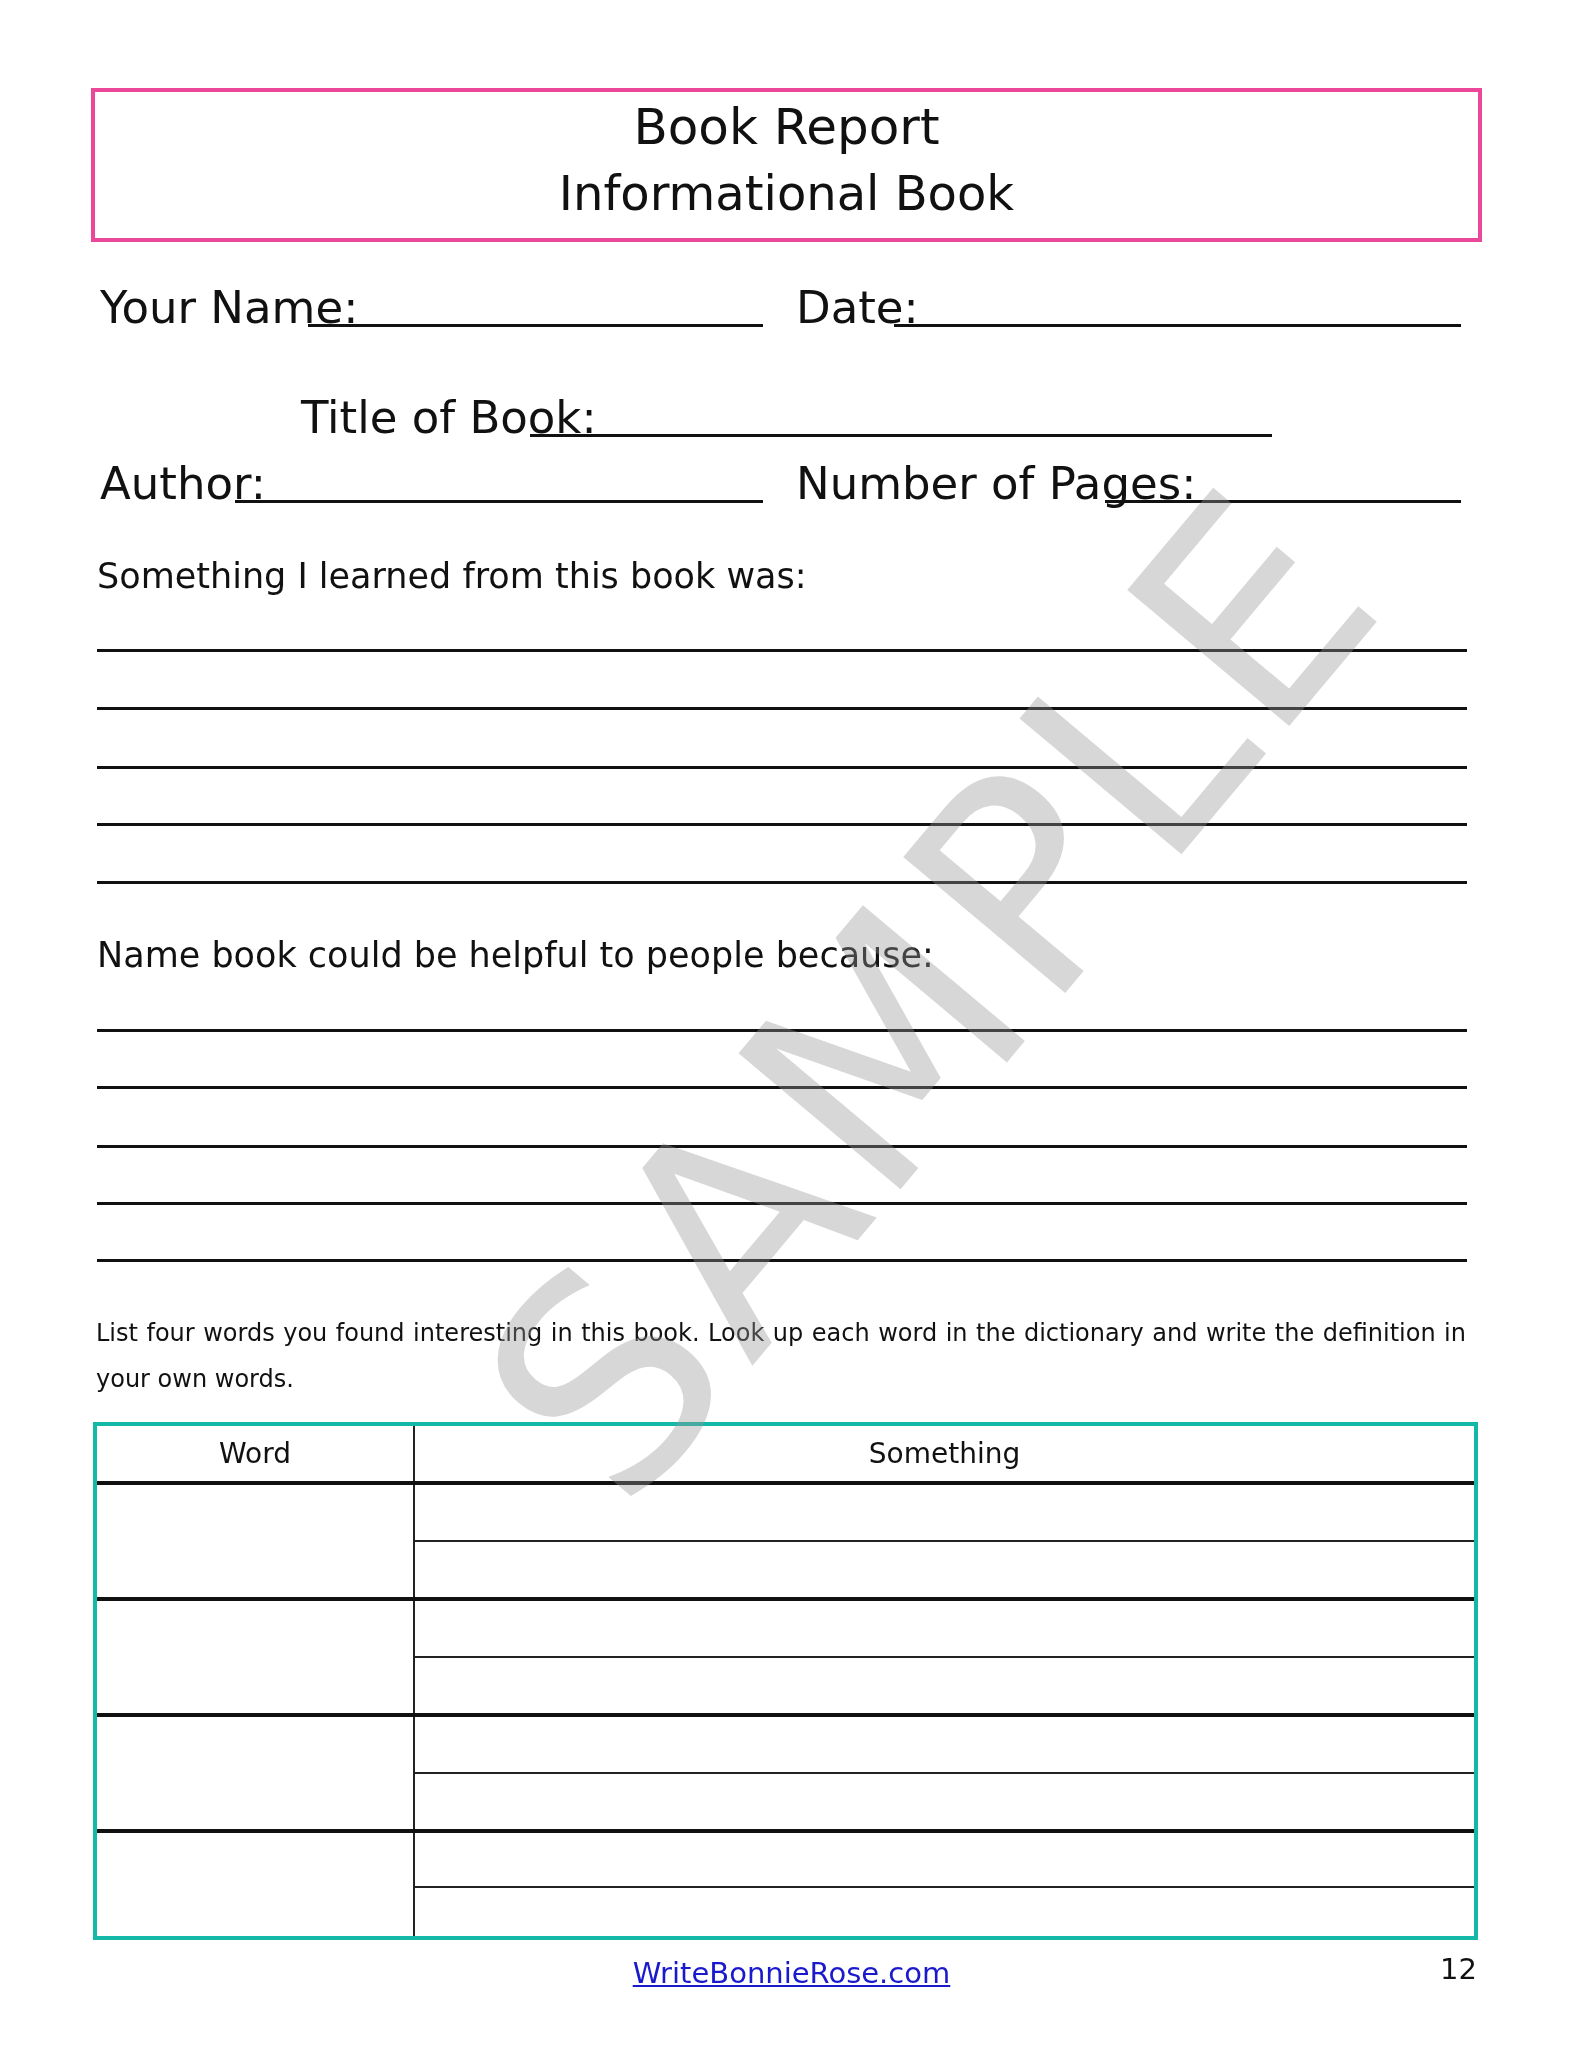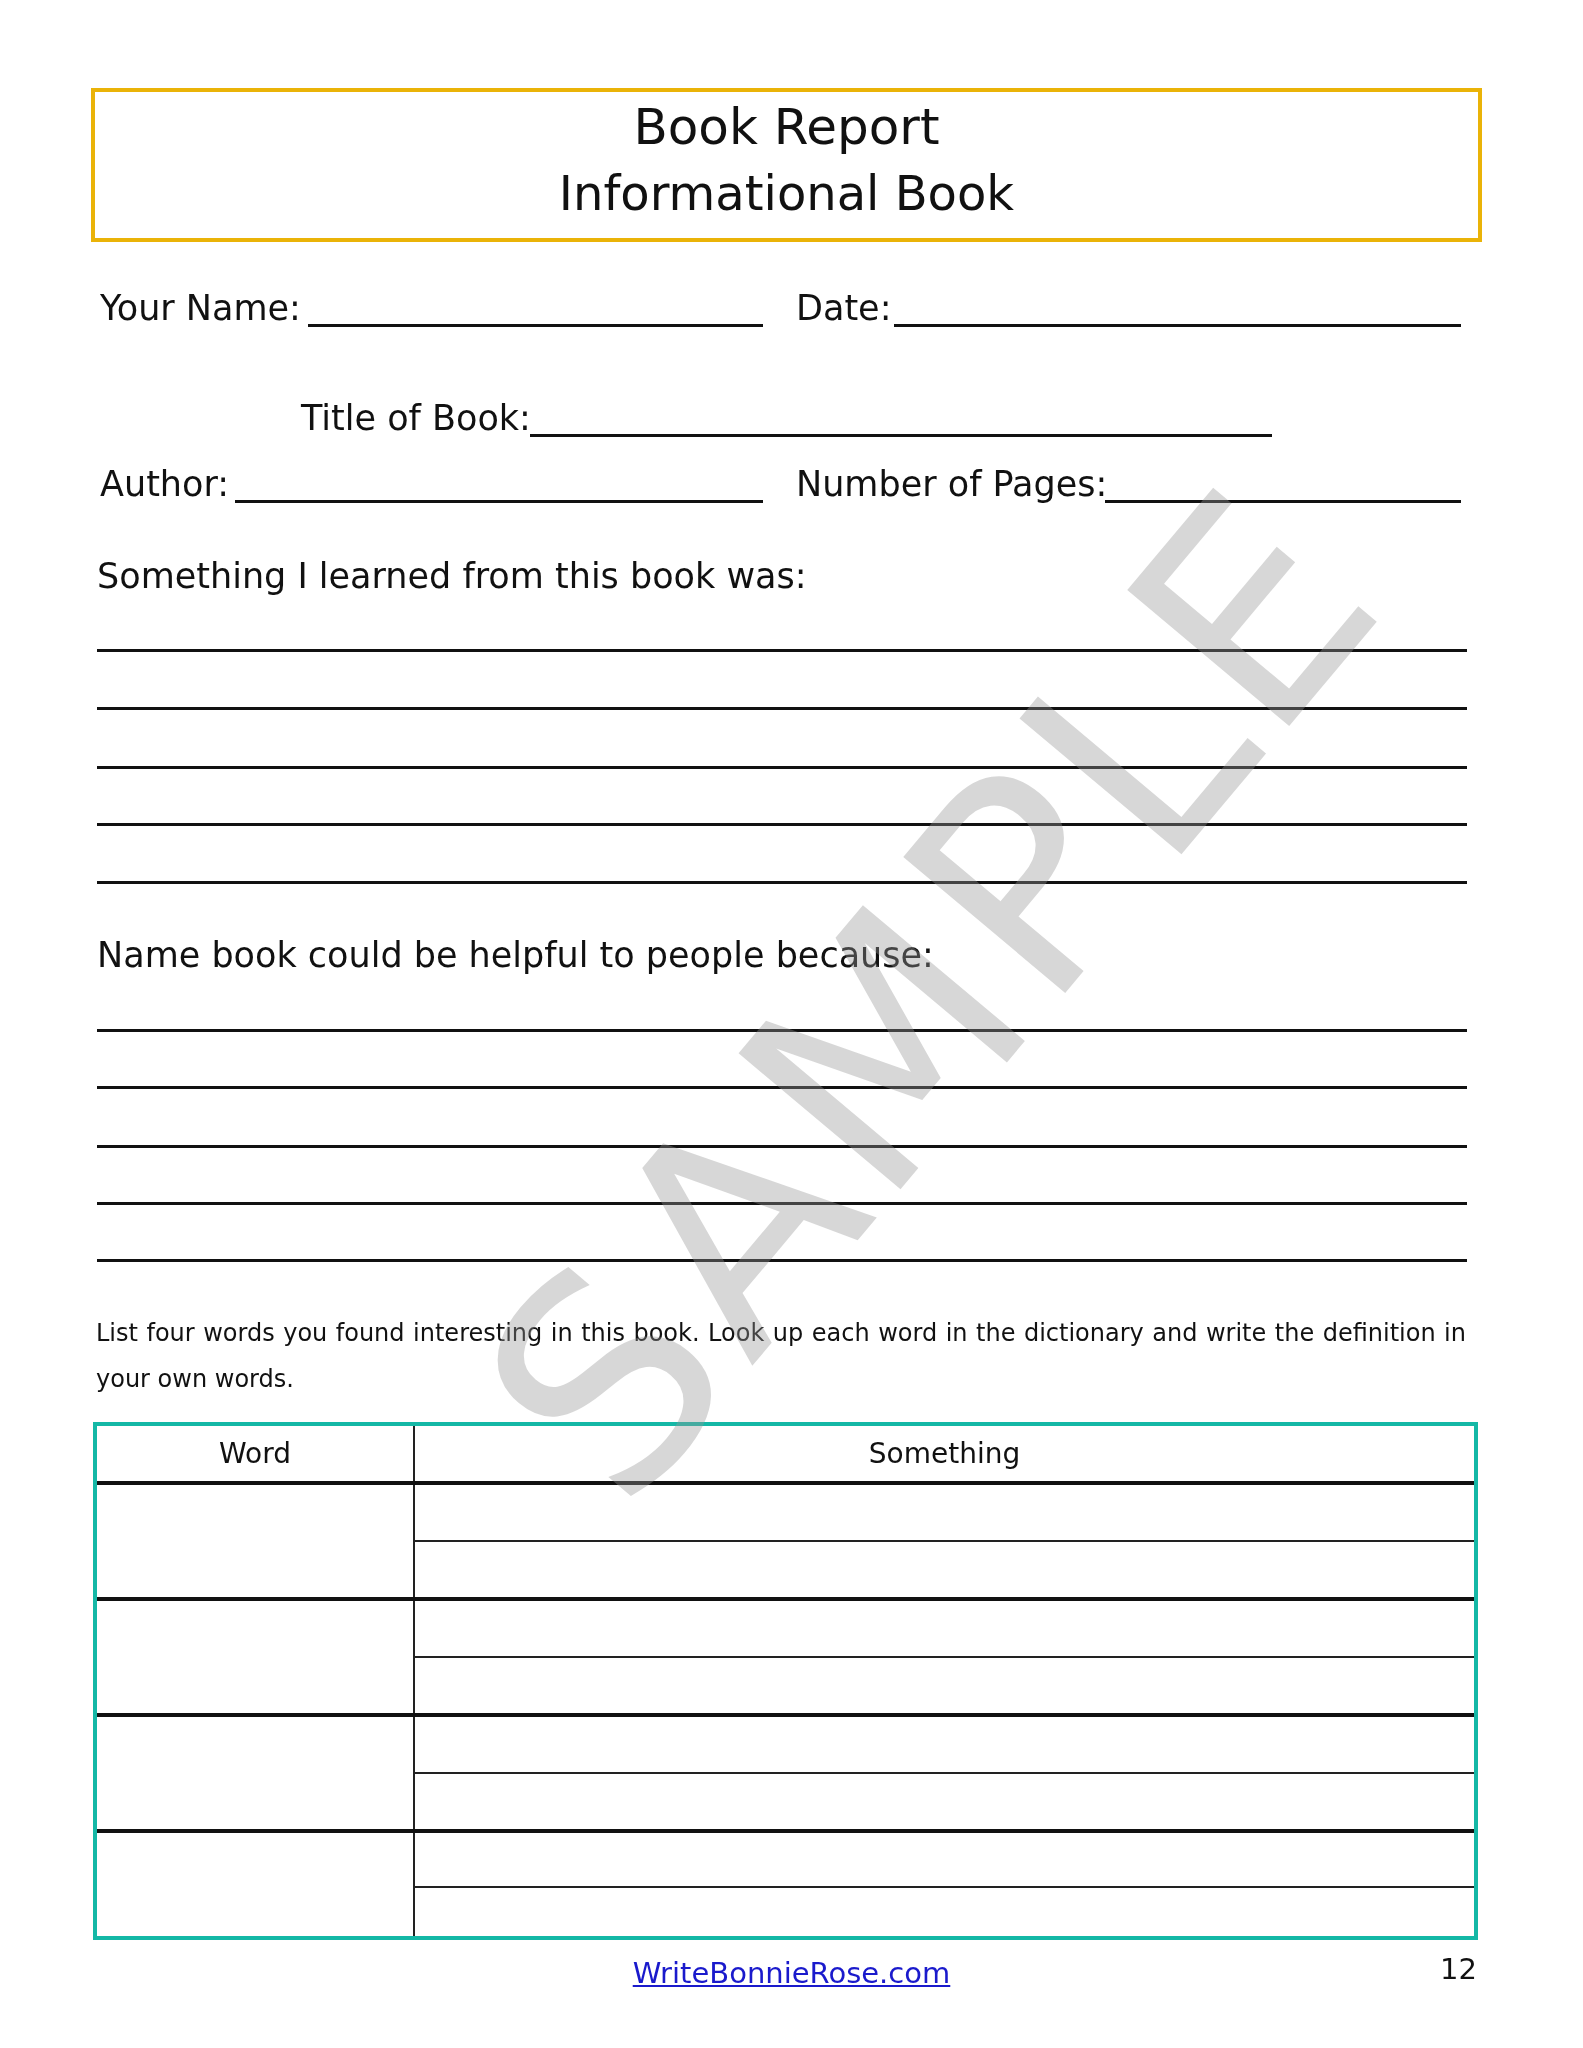--- a/index.html
+++ b/index.html
@@ -4,26 +4,26 @@
 <style>
   html, body { margin: 0; padding: 0; }
   body {
     width: 1583px; height: 2048px; position: relative; overflow: hidden;
     background: #ffffff; color: #111111;
     font-family: "DejaVu Sans", "Liberation Sans", sans-serif;
   }
   .abs { position: absolute; }
   .title-box {
     left: 91px; top: 88px; width: 1383px; height: 146px;
-    border: 4px solid #eab308; box-sizing: content-box;
+    border: 4px solid #ec4899; box-sizing: content-box;
     text-align: center;
   }
   .title-line1 { position: absolute; left: 0; right: 0; top: 2px; font-size: 50px; line-height: 66px; }
   .title-line2 { position: absolute; left: 0; right: 0; top: 68px; font-size: 48px; line-height: 66px; }
-  .field-label { font-size: 35px; line-height: 40px; white-space: nowrap; text-align: center; }
+  .field-label { font-size: 45px; line-height: 40px; white-space: nowrap; text-align: center; }
   .blank { border-bottom: 3px solid #111; height: 0; }
   .prompt { font-size: 35px; line-height: 44px; white-space: nowrap; }
   .write-line { left: 97px; width: 1370px; height: 0; border-top: 3px solid #111; }
   .para {
     left: 96px; width: 1370px; top: 1310px; font-size: 24px; line-height: 46px;
     text-align: justify; text-align-last: left;
   }
   .vocab-table {
     left: 93px; top: 1422px; width: 1385px; height: 518px;
     border: 4px solid #14b8a6; box-sizing: border-box;

